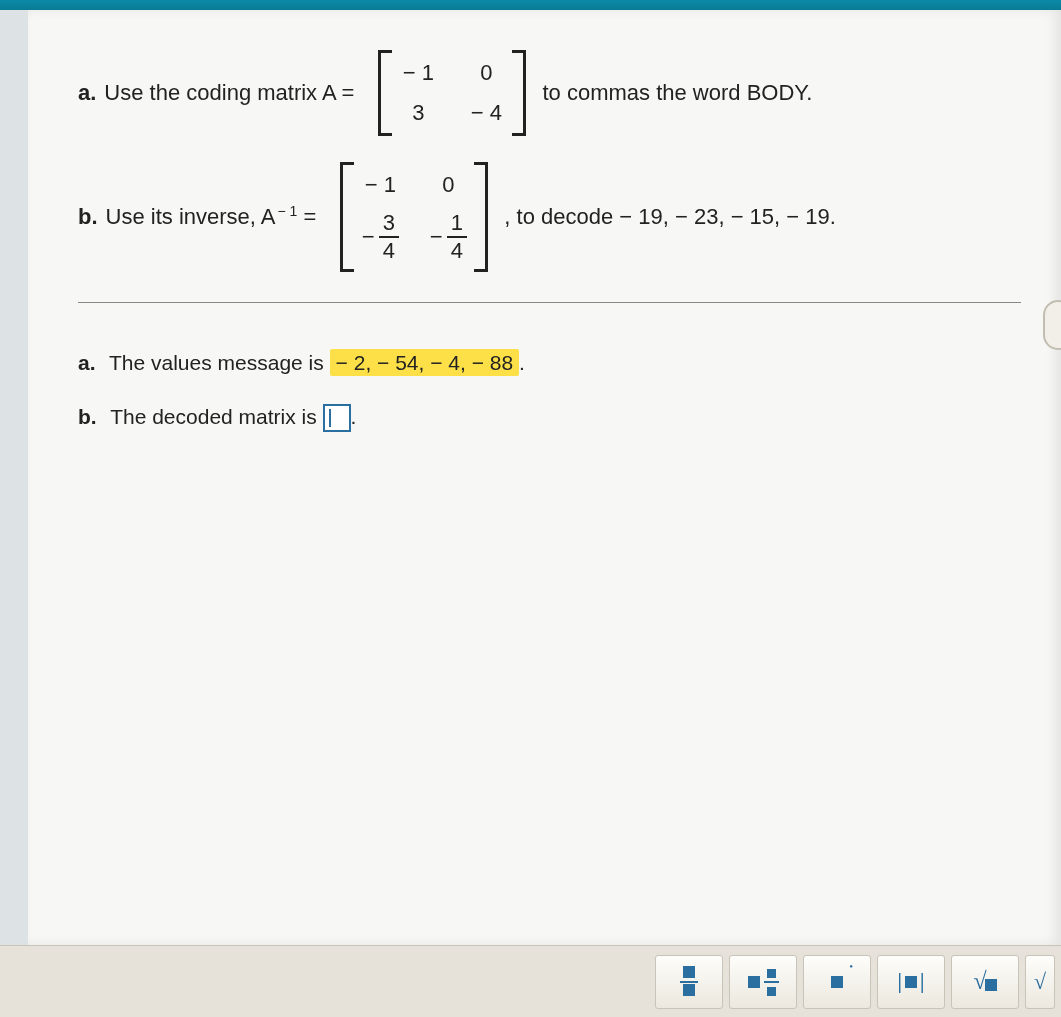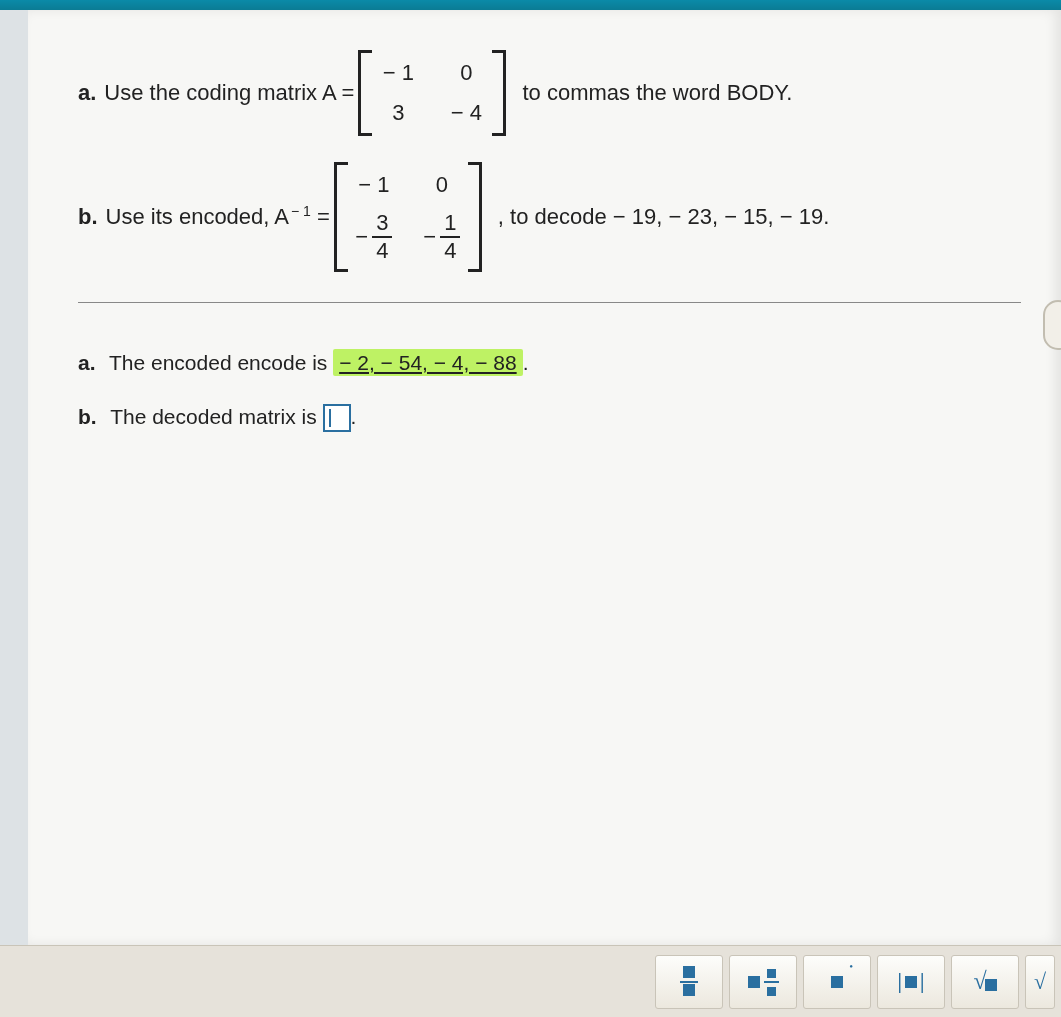--- a/index.html
+++ b/index.html
@@ -25,21 +25,21 @@
     font-size: 22px;
     color: #222;
   }
   .row {
     display: flex;
     align-items: center;
     flex-wrap: nowrap;
     margin-bottom: 26px;
   }
   .label-part { font-weight: bold; margin-right: 8px; }
-  .text-part { margin-right: 0; }
+  .text-part { margin-right: 20px; }
   .after-part { margin-left: 12px; }
   .matrix {
     display: inline-flex;
     align-items: stretch;
     margin: 0 4px;
   }
   .bracket {
     width: 14px;
     border-top: 3px solid #222;
     border-bottom: 3px solid #222;
@@ -73,24 +73,23 @@
   .frac .num { border-bottom: 2px solid #222; padding: 0 4px 2px; }
   .frac .den { padding: 2px 4px 0; }
   .neg-wrap { display:inline-flex; align-items:center; gap:4px;}
   hr.divider {
     border: none;
     border-top: 1px solid #888;
     margin: 30px 0 40px;
   }
   .answer-block { line-height: 1.9; font-size: 21px; }
   .answered {
-    background: #bef264;
+    background: #fde047;
     padding: 2px 6px;
     border-radius: 2px;
-    text-decoration: underline;
   }
   .input-box {
     display: inline-block;
     width: 28px;
     height: 28px;
     border: 2px solid #2a6fa0;
     background: #fff;
     vertical-align: middle;
     position: relative;
   }
@@ -163,21 +162,21 @@
         </span>
       </span>
       <span class="bracket right"></span>
     </span>
     <span class="after-part">to commas the word BODY.</span>
   </div>
 
   <div class="row">
     <span class="label-part">b.</span>
     <span class="text-part">
-      <span>Use its encoded, A</span><span class="inv-sup">− 1</span>
+      <span>Use its inverse, A</span><span class="inv-sup">− 1</span>
       <span>=</span>
     </span>
     <span class="matrix">
       <span class="bracket left"></span>
       <span class="mat-body">
         <span class="mat-row">
           <span class="mat-cell">− 1</span>
           <span class="mat-cell">0</span>
         </span>
         <span class="mat-row">
@@ -205,21 +204,21 @@
     </span>
     <span class="after-part">, to decode − 19,  − 23,  − 15,  − 19.</span>
   </div>
 
   <div class="round-clip"></div>
   <hr class="divider">
 
   <div class="answer-block">
     <div>
       <span class="label-part">a.</span>
-      <span>The encoded encode is</span>
+      <span>The values message is</span>
       <span class="answered">− 2, − 54, − 4, − 88</span><span>.</span>
     </div>
 
     <div style="height:14px"></div>
 
     <div>
       <span class="label-part">b.</span>
       <span>The decoded matrix is</span>
       <span class="input-box"></span><span>.</span>
     </div>

